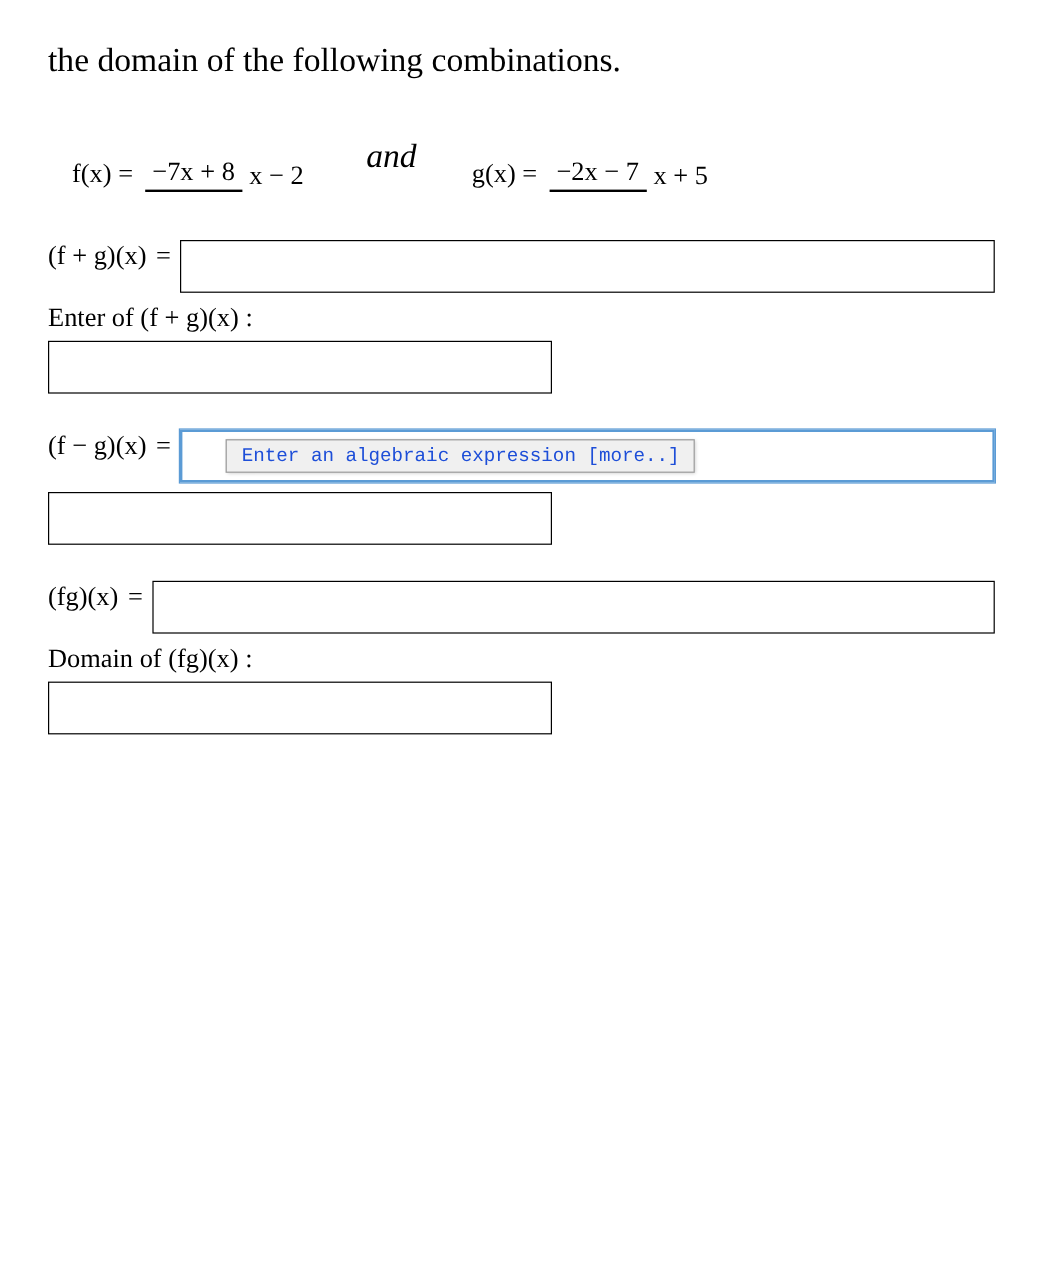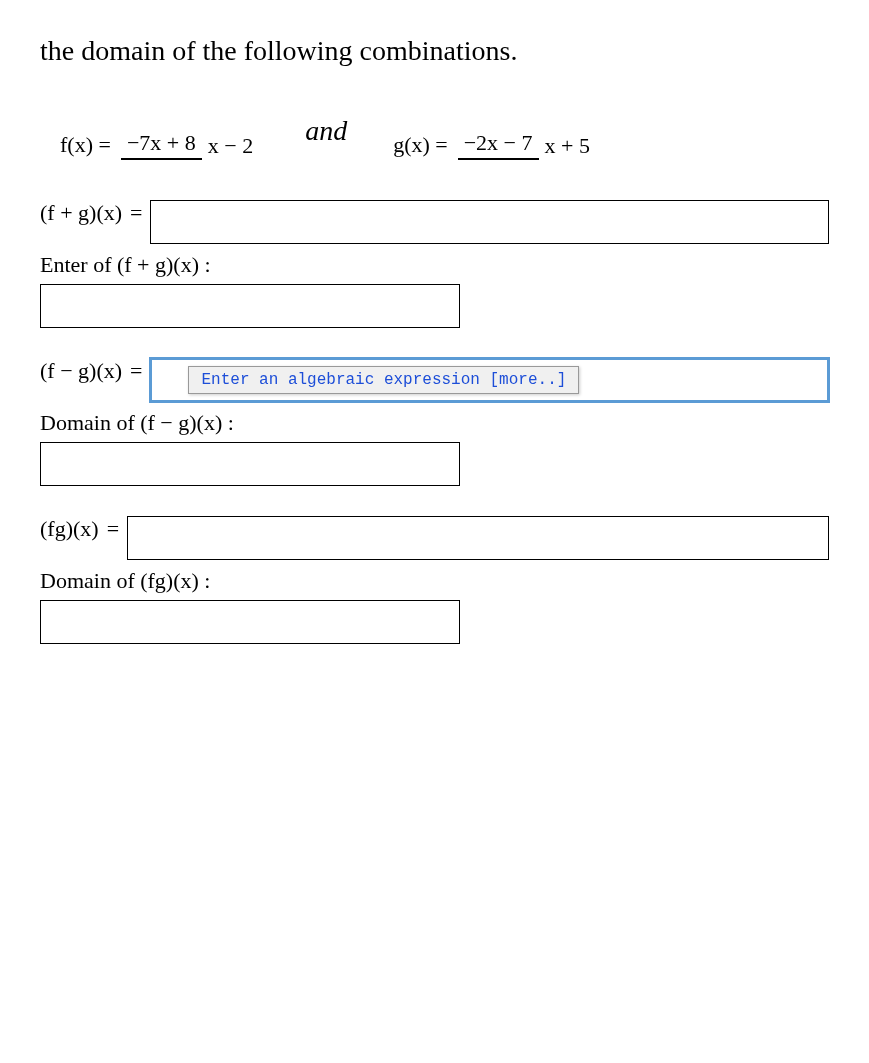--- a/index.html
+++ b/index.html
@@ -186,21 +186,20 @@
 
 <div class="section">
   <div class="expr-row">
     <span class="expr-label">(f − g)(x)</span>
     <span class="equals">=</span>
     <div class="tooltip" style="flex:1; position:relative;">
       <input class="input-box input-wide input-focused" type="text" value="" style="">
       <div class="tooltip-popup">Enter an algebraic expression [more..]</div>
     </div>
   </div>
-  <div class="domain-label">Domain of (f − g)(x) :</div>
   <div class="domain-input-wrap">
     <input class="input-box input-medium" type="text" value="" style="">
   </div>
 </div>
 
 <div class="section">
   <div class="expr-row">
     <span class="expr-label">(fg)(x)</span>
     <span class="equals">=</span>
     <input class="input-box input-wide" type="text" value="" style="">

